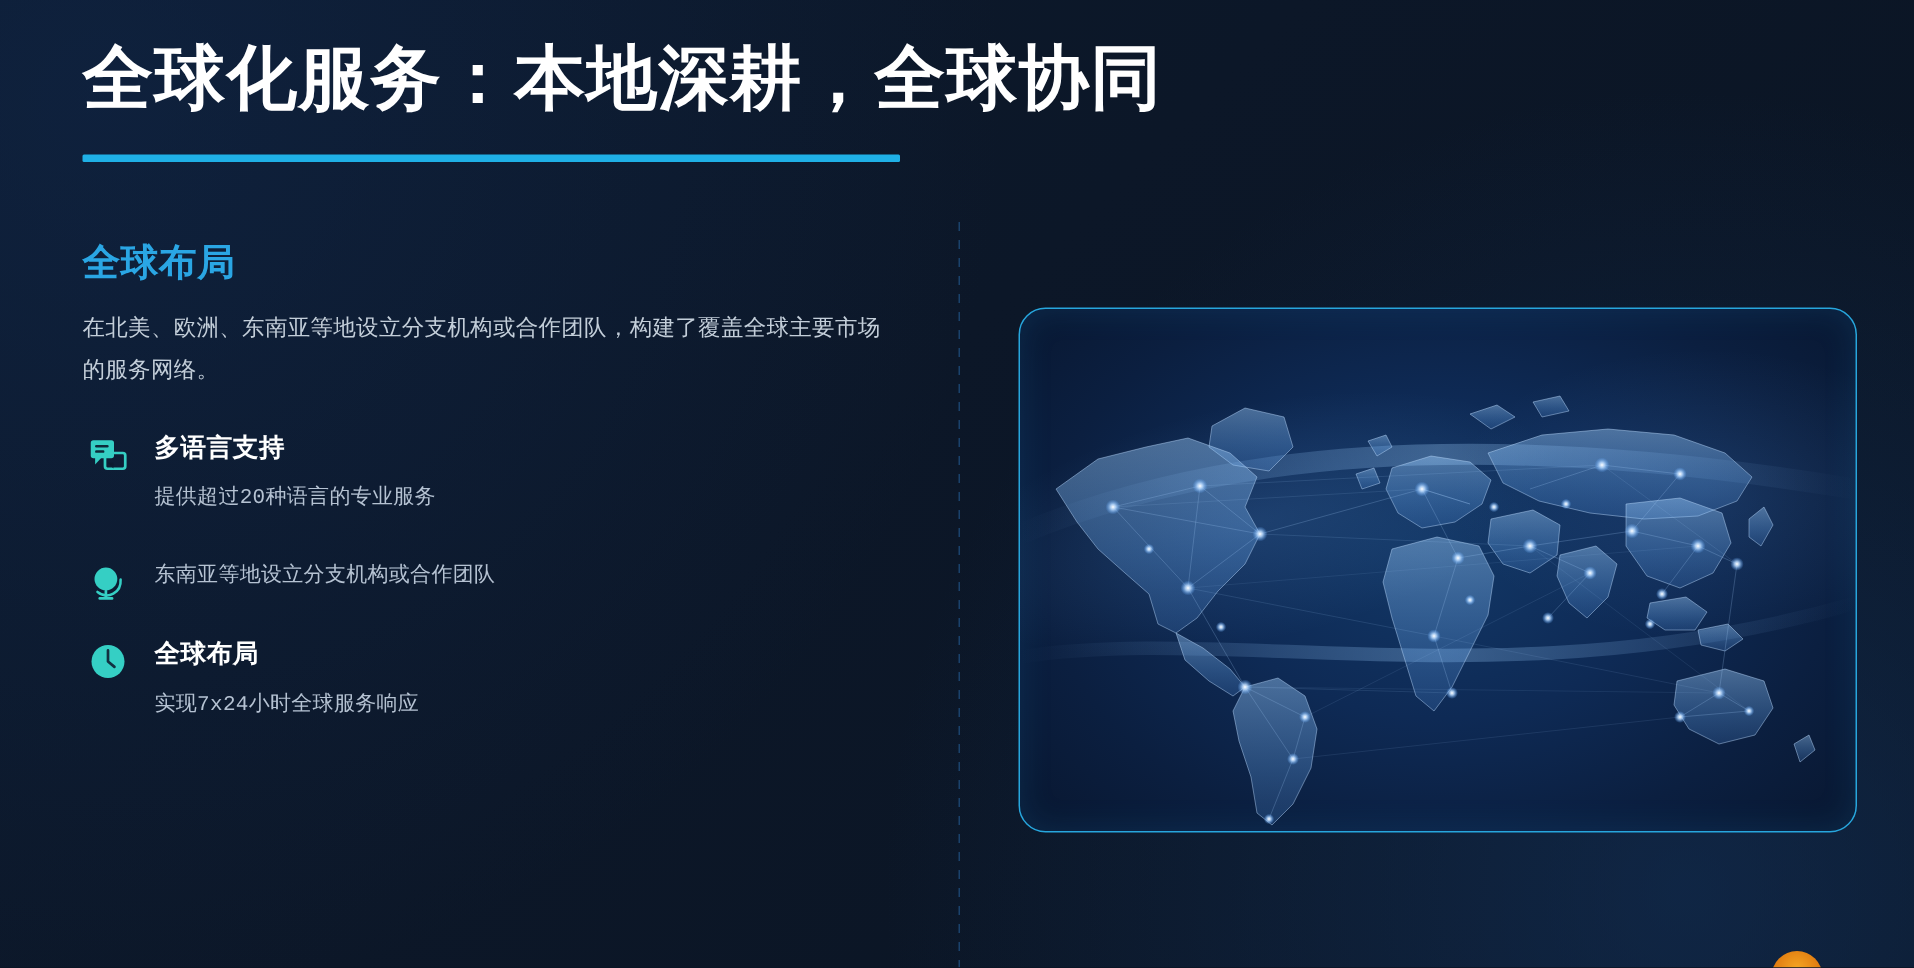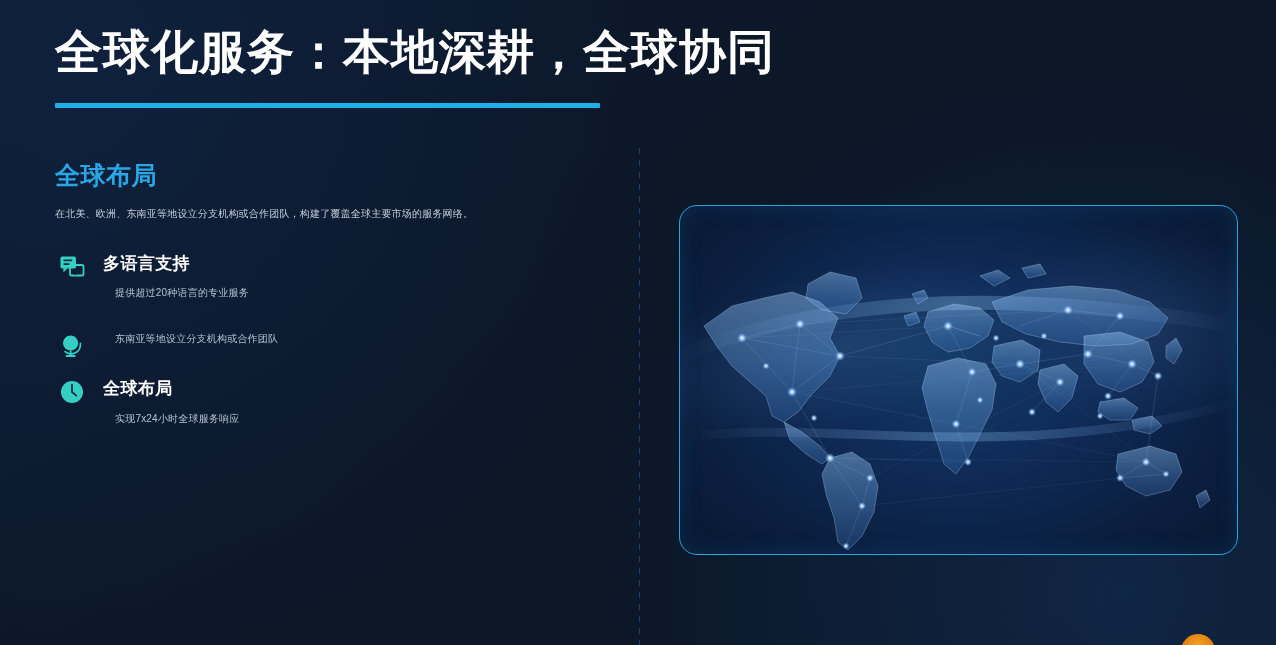--- a/index.html
+++ b/index.html
@@ -78,40 +78,41 @@
   .section-heading {
     margin: 0;
     font-size: 25px;
     font-weight: bold;
     color: #2aa6e4;
     letter-spacing: 0.5px;
     line-height: 1.25;
   }
   .section-body {
     margin: 14px 0 0 0;
-    font-size: 10px;
+    font-size: 15px;
     line-height: 1.85;
     color: #c3ced9;
     letter-spacing: 0.2px;
     max-width: 540px;
   }
 
   .capabilities-heading {
     margin-top: 60px;
   }
 
   .feature-list {
     list-style: none;
     margin: 28px 0 0 0;
     padding: 0;
   }
   .feature-item {
     position: relative;
     padding-left: 48px;
     margin-bottom: 31px;
+    font-family: Liberation Mono, monospace;
   }
   .feature-item:last-child { margin-bottom: 0; }
 
   .feature-icon {
     position: absolute;
     left: 2px;
     top: 0px;
     width: 30px;
     height: 30px;
     display: flex;
@@ -122,22 +123,22 @@
 
   .feature-title {
     margin: 0;
     font-size: 17px;
     font-weight: bold;
     color: #ffffff;
     line-height: 1.45;
     letter-spacing: 0.4px;
   }
   .feature-desc {
-    margin: 9px 0 0 12px;
-    font-size: 10px;
+    margin: 9px 0 0 0;
+    font-size: 14px;
     color: #b5c2d2;
     line-height: 1.5;
     letter-spacing: 0.2px;
   }
 
   
   .map-panel {
     position: absolute;
     left: 679px;
     top: 205px;

